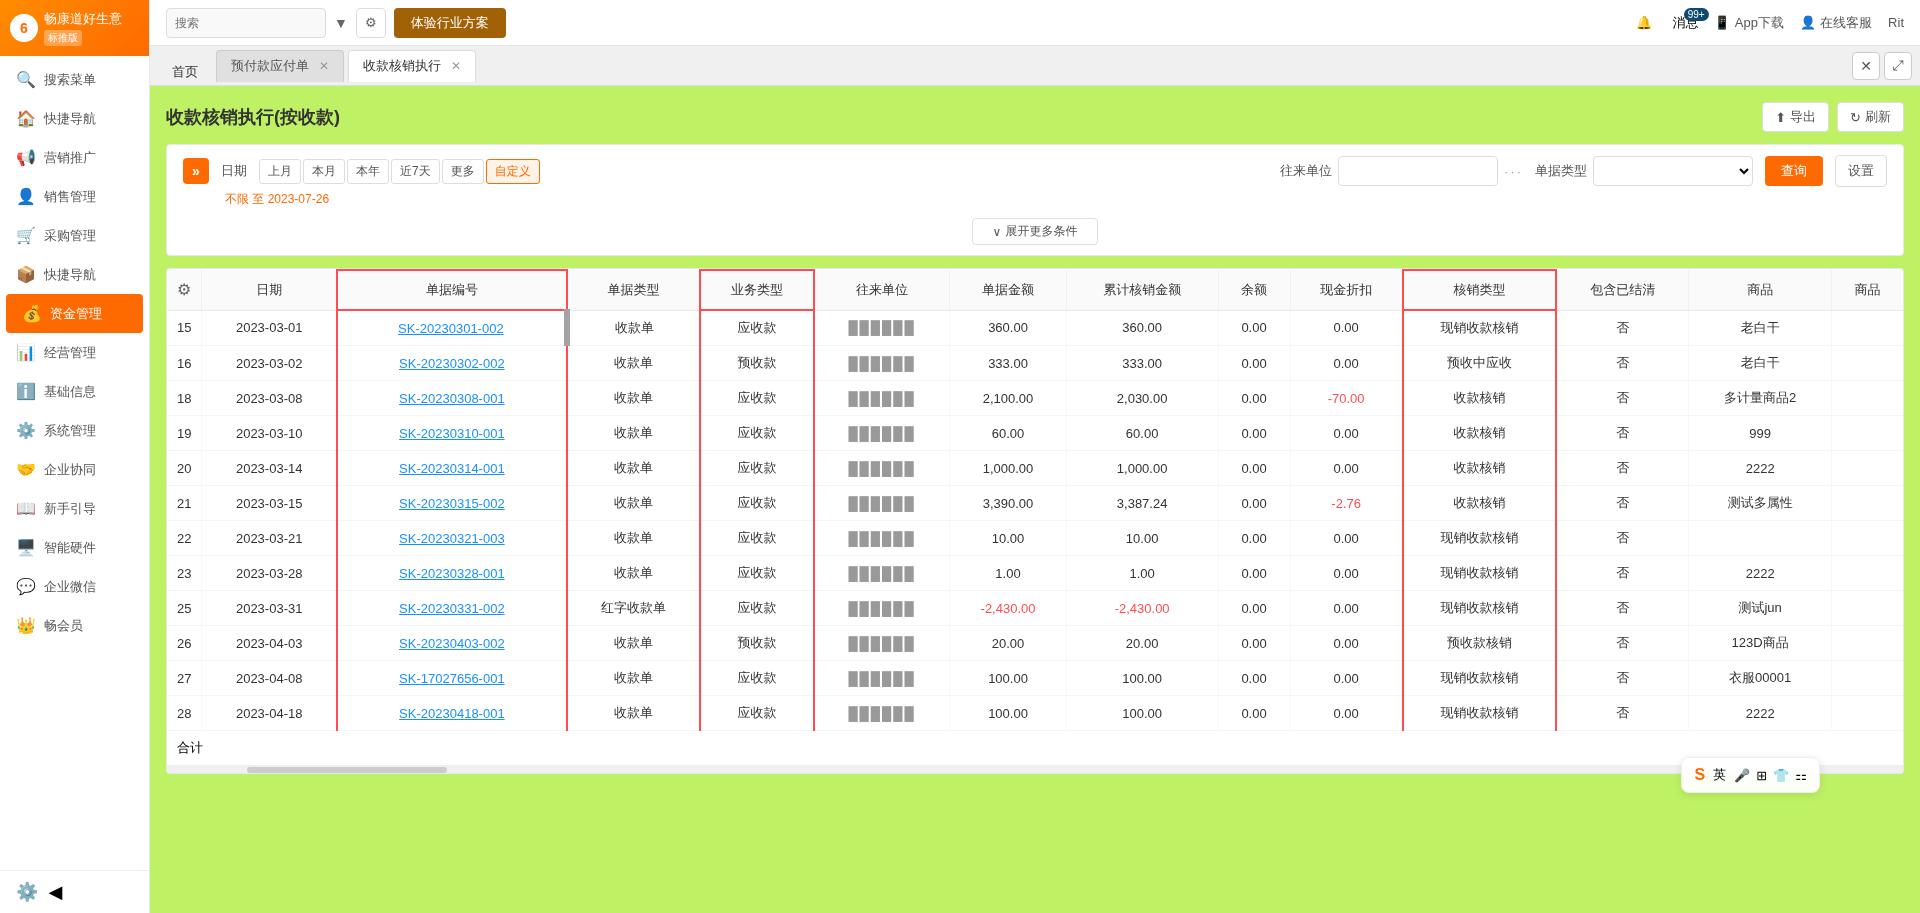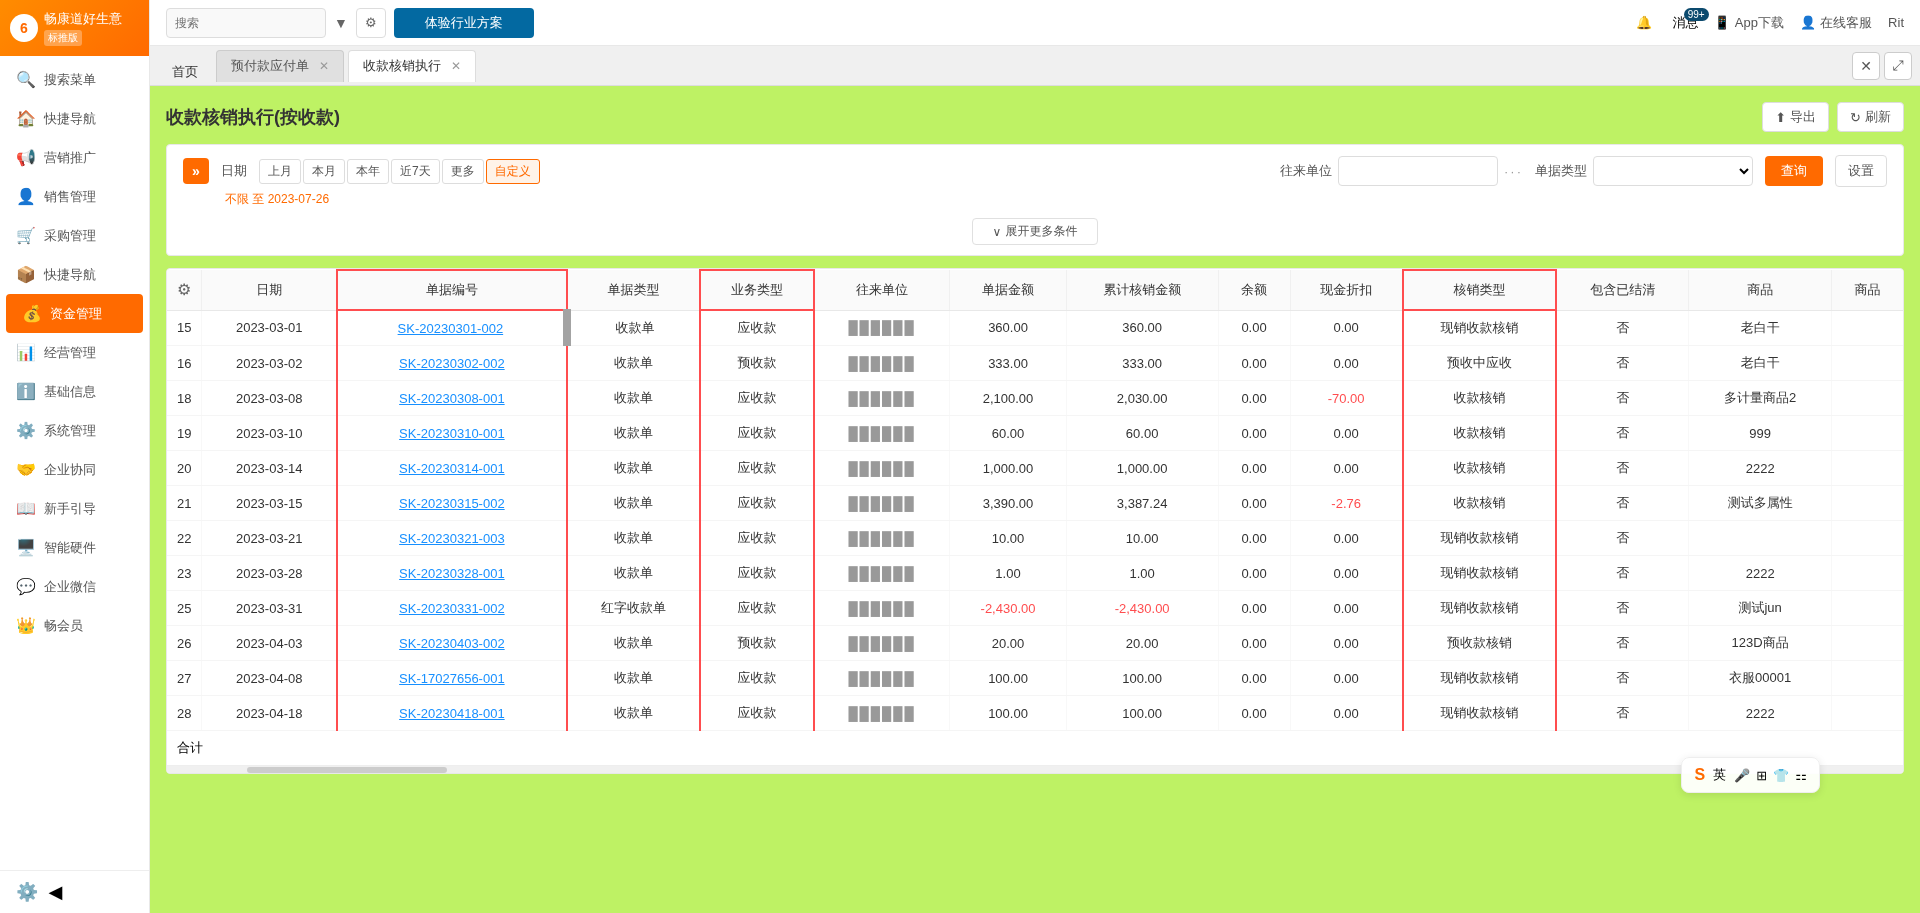--- a/index.html
+++ b/index.html
@@ -59,22 +59,22 @@
       background: #f9f9f9;
     }
     .topbar-dropdown-btn {
       border: none; background: none; cursor: pointer; color: #666; font-size: 14px;
     }
     .topbar-gear {
       width: 30px; height: 30px; border: 1px solid #ddd; border-radius: 4px;
       display: flex; align-items: center; justify-content: center; cursor: pointer; color: #666;
     }
     .topbar-action-btn {
-      background: #0369a1; color: #fff; border: none; border-radius: 4px;
-      padding: 6px 31px; cursor: pointer; font-size: 13px;
+      background: #a16207; color: #fff; border: none; border-radius: 4px;
+      padding: 6px 17px; cursor: pointer; font-size: 13px;
     }
     .topbar-right { display: flex; align-items: center; gap: 16px; }
     .notif-icon { position: relative; cursor: pointer; }
     .notif-badge {
       position: absolute; top: -6px; right: -10px;
       background: #0c4a6e; color: #fff; border-radius: 10px;
       font-size: 10px; padding: 1px 4px; text-align: right;
     }
     .topbar-link { color: #555; font-size: 13px; cursor: pointer; display: flex; align-items: center; gap: 4px; }
 
@@ -400,21 +400,21 @@
             <th style="border:2px solid #ff4d4f;">核销类型</th>
             <th>包含已结清</th>
             <th>商品</th>
             <th>商品</th>
           </tr>
         </thead>
         <tbody id="table-body">
         <tr>
       <td>15</td>
       <td>2023-03-01</td>
-      <td style="border-left:2px solid #ff4d4f; border-right:8px solid #a3a3a3;margin-left:6px;">
+      <td style="border-left:2px solid #ff4d4f; border-right:6px solid #a3a3a3;margin-left:6px;">
         <span class="link-cell">SK-20230301-002</span>
       </td>
       <td>收款单</td>
       <td style="border-left:2px solid #ff4d4f; border-right:2px solid #ff4d4f;">应收款</td>
       <td style="color:#999; letter-spacing:2px;">██████</td>
       <td class="">360.00</td>
       <td class="">360.00</td>
       <td>0.00</td>
       <td class="">0.00</td>
       <td style="border-left:2px solid #ff4d4f; border-right:2px solid #ff4d4f;">现销收款核销</td>

